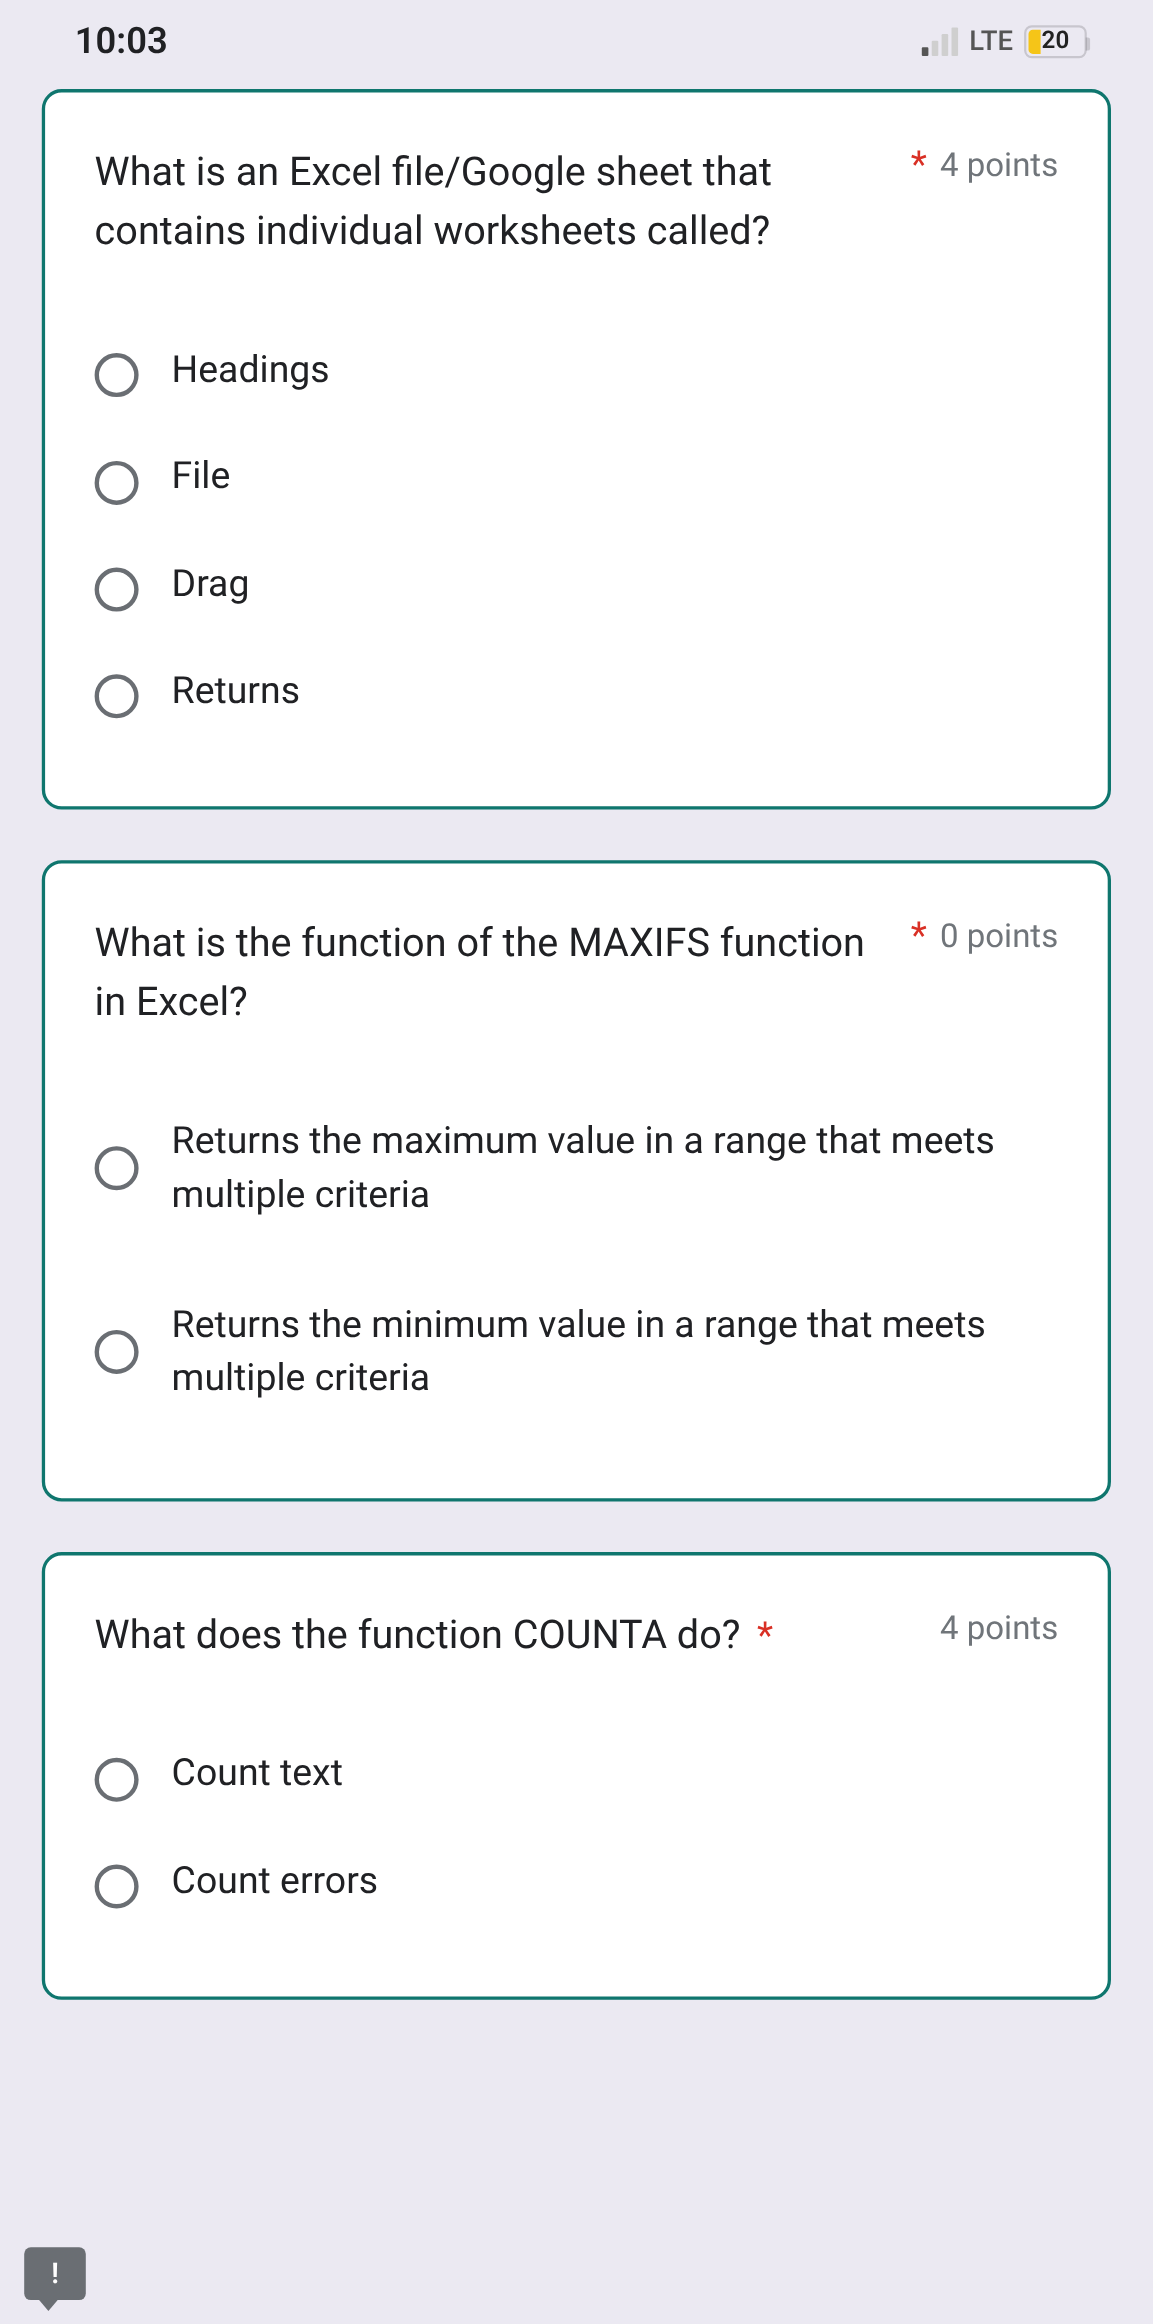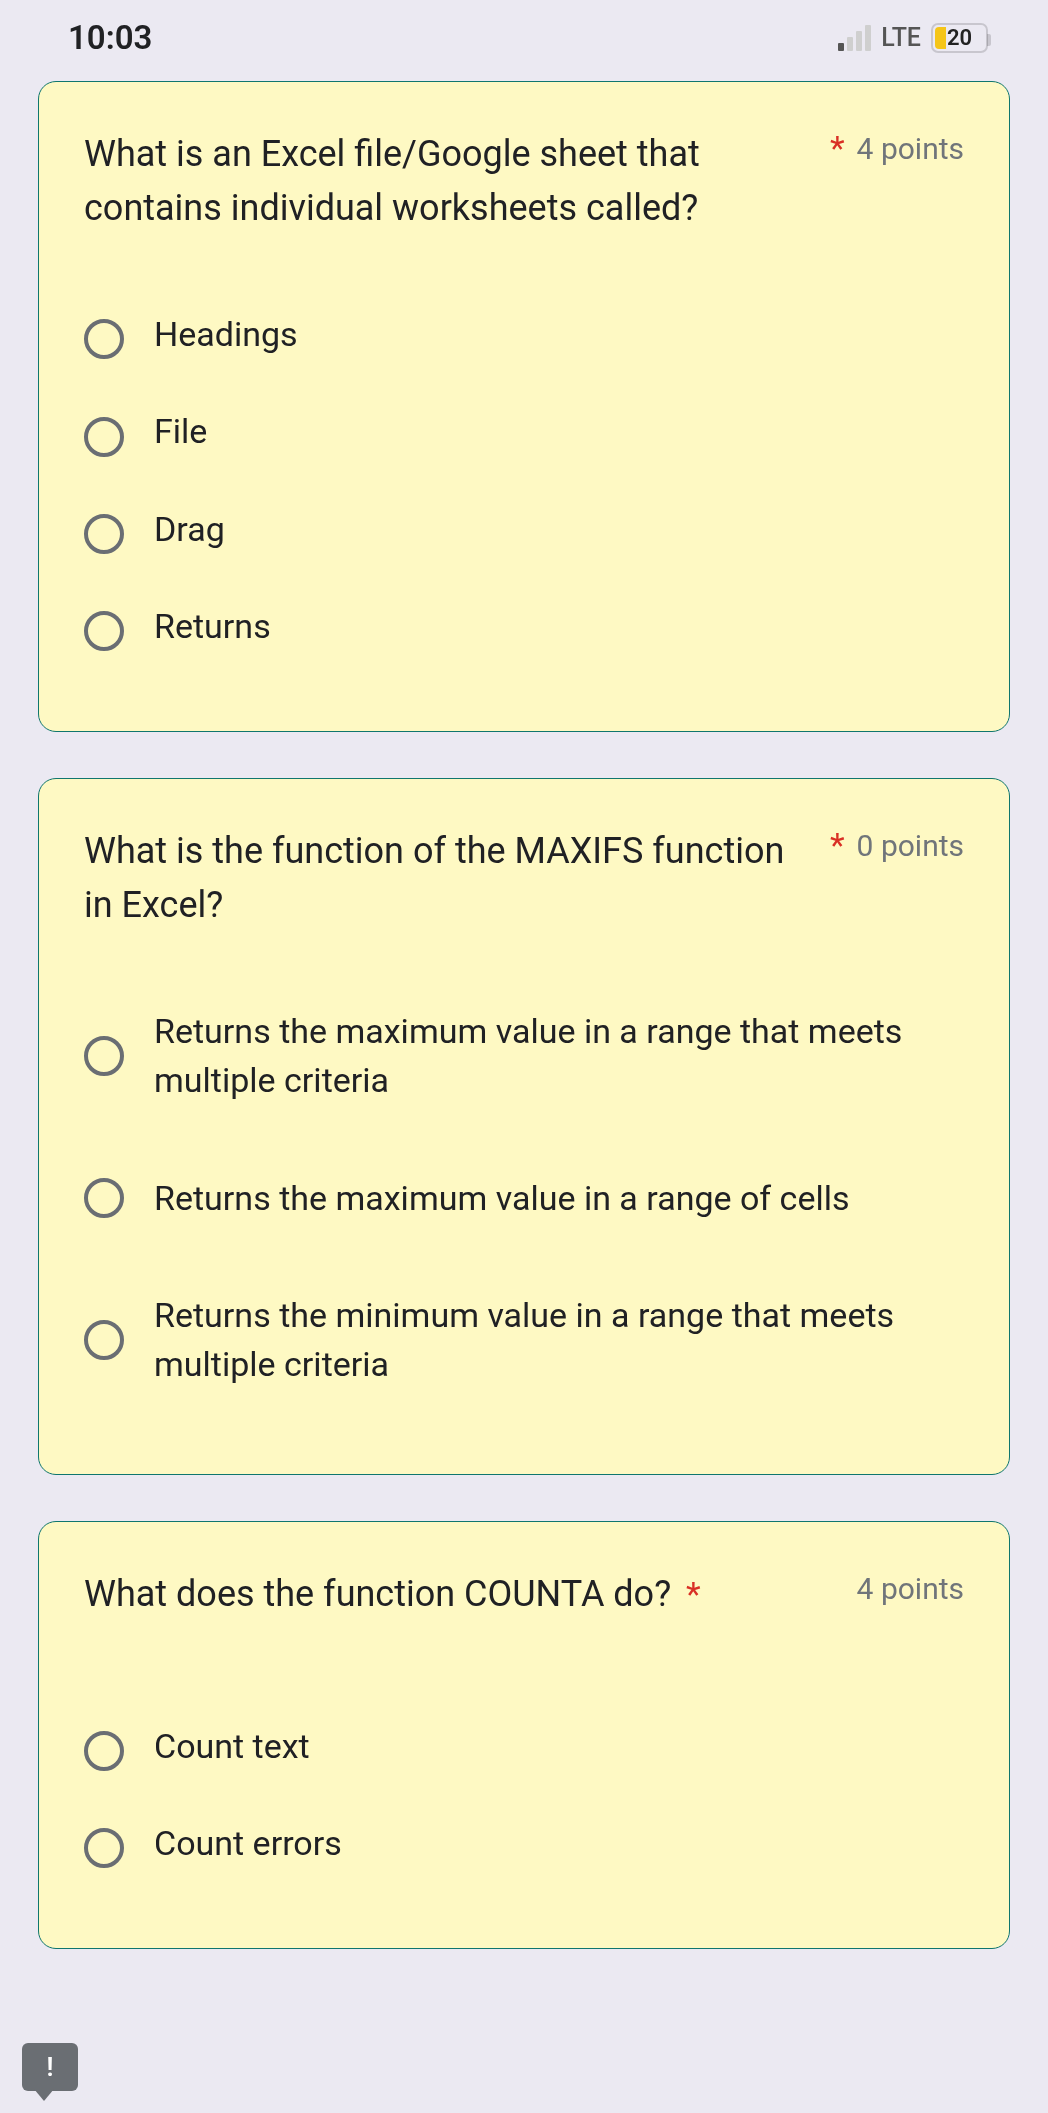--- a/index.html
+++ b/index.html
@@ -70,25 +70,25 @@
   .battery .fill {
     position: absolute;
     left: 2px; top: 2px; bottom: 2px;
     width: 20%;
     background: #f5c518;
     border-radius: 4px 0 0 4px;
   }
   .battery span { position: relative; z-index: 1; }
 
   .card {
-    background: #fef9c3;
+    background: #ffffff;
     border-radius: 18px;
     margin: 20px 38px 46px 38px;
     padding: 45px 45px 60px 45px;
-    border: 1px solid #0f766e;
+    border: 3px solid #0f766e;
   }
   .card.first { margin-top: 14px; }
   .question-header {
     display: flex;
     justify-content: space-between;
     align-items: flex-start;
     gap: 25px;
     margin-bottom: 55px;
   }
   .question-text {
@@ -219,30 +219,26 @@
       <span class="star">*</span>
       <span class="points">0 points</span>
     </div>
   </div>
   <div class="option multiline">
     <div class="radio"></div>
     <div class="option-label">Returns the maximum value in a range that meets multiple criteria</div>
   </div>
   <div class="option multiline">
     <div class="radio"></div>
-    <div class="option-label">Returns the maximum value in a range of cells</div>
-  </div>
-  <div class="option multiline">
-    <div class="radio"></div>
     <div class="option-label">Returns the minimum value in a range that meets multiple criteria</div>
   </div>
 </div>
 
 <div class="card" style="margin-bottom:0;">
-  <div class="question-header" style="margin-bottom:81px;gap:36px;">
+  <div class="question-header" style="margin-bottom:55px;gap:36px;">
     <div class="question-text">
       <span>What does the function COUNTA do?</span>
       <span class="inline-star">*</span>
     </div>
     <div class="points-block" style="padding-top:4px;">
       <span class="points">4 points</span>
     </div>
   </div>
   <div class="option">
     <div class="radio"></div>

